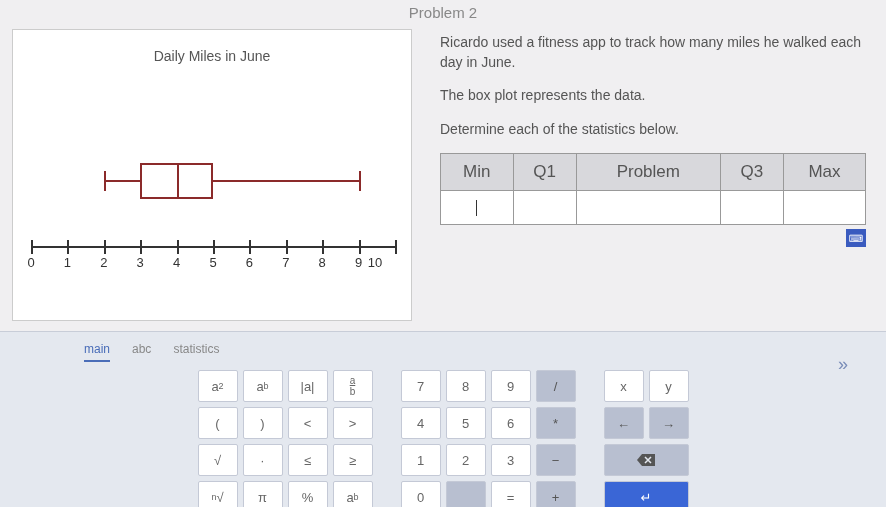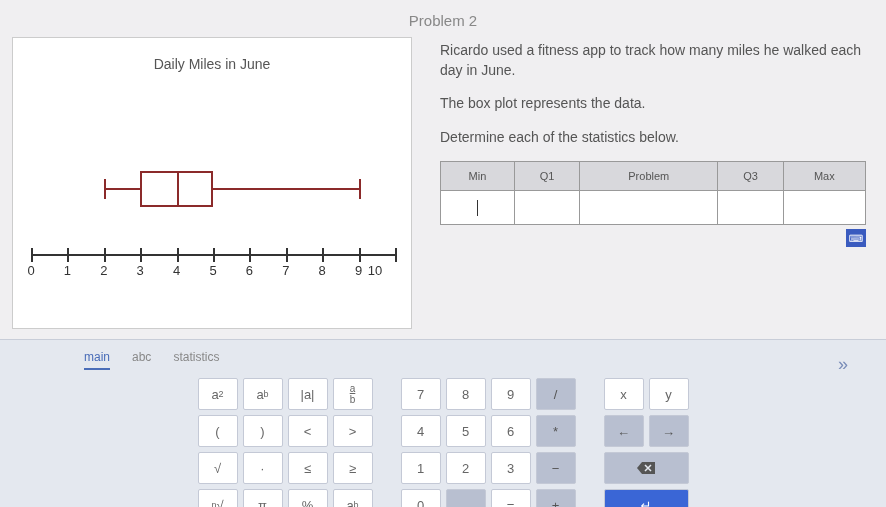--- a/index.html
+++ b/index.html
@@ -1,32 +1,32 @@
 <!DOCTYPE html>
 <html><head>
 <meta charset="utf-8">
 <style>
 *{box-sizing:border-box;margin:0;padding:0}
 body{font-family:Arial,sans-serif;background:#f0eff1;width:886px;height:507px;overflow:hidden;color:#444}
-.header{text-align:center;color:#888;font-size:15px;padding:12px 0 8px}
+.header{text-align:center;color:#888;font-size:15px;padding:4px 0 8px}
 .top-section{display:flex;gap:20px;padding:0 12px 8px}
 .chart-panel{width:400px;height:292px;background:#fff;border:1px solid #ccc;padding:10px;position:relative}
 .chart-title{text-align:center;font-size:14px;color:#555;margin:8px 0 18px}
 .plot-area{position:relative;width:380px;height:190px}
 .axis{position:absolute;left:8px;right:8px;bottom:24px;height:2px;background:#333}
 .tick{position:absolute;bottom:18px;width:2px;height:14px;background:#333}
 .tick-label{position:absolute;bottom:2px;font-size:13px;color:#333;transform:translateX(-50%)}
 .whisker{position:absolute;height:2px;background:#8b2a2a;top:98px}
 .whisker-cap{position:absolute;width:2px;height:20px;background:#8b2a2a;top:89px}
 .box{position:absolute;border:2px solid #8b2a2a;height:36px;top:81px;background:#fff}
 .median-line{position:absolute;width:2px;height:36px;background:#8b2a2a;top:81px}
 .problem-panel{flex:1;padding:4px 8px;font-size:14px;color:#555}
 .problem-panel p{margin-bottom:14px;line-height:1.4}
 .stats-table{border-collapse:collapse;width:100%;margin-top:6px}
-.stats-table th{background:#d8d8dc;border:1px solid #999;padding:8px 4px;font-weight:normal;font-size:11px;color:#555}
+.stats-table th{background:#d8d8dc;border:1px solid #999;padding:8px 4px;font-weight:normal;font-size:17px;color:#555}
 .stats-table td{border:1px solid #999;background:#fff;height:34px;padding:4px;font-size:13px;text-align:center}
 .keypad-icon{float:right;margin-top:4px;width:20px;height:18px;background:#3a5bbf;display:flex;align-items:center;justify-content:center;color:#fff;font-size:10px}
 .input-panel{background:#e4e8ef;border-top:1px solid #c8cdd8;padding:10px 0 6px;margin-top:2px}
 .tabs{display:flex;gap:22px;justify-content:flex-start;padding-left:84px;font-size:12px;color:#888;margin-bottom:8px}
 .tab{cursor:pointer;padding-bottom:4px}
 .tab.active{color:#4a6db8;border-bottom:2px solid #4a6db8}
 .key-rows{display:flex;gap:28px;justify-content:center;align-items:flex-start}
 .key-group{display:grid;grid-template-columns:repeat(4,40px);gap:5px}
 .key-group.narrow{grid-template-columns:repeat(2,40px)}
 .key{width:40px;height:32px;background:#fff;border:1px solid #c4c9d6;display:flex;align-items:center;justify-content:center;font-size:13px;color:#666;cursor:pointer;border-radius:2px}

